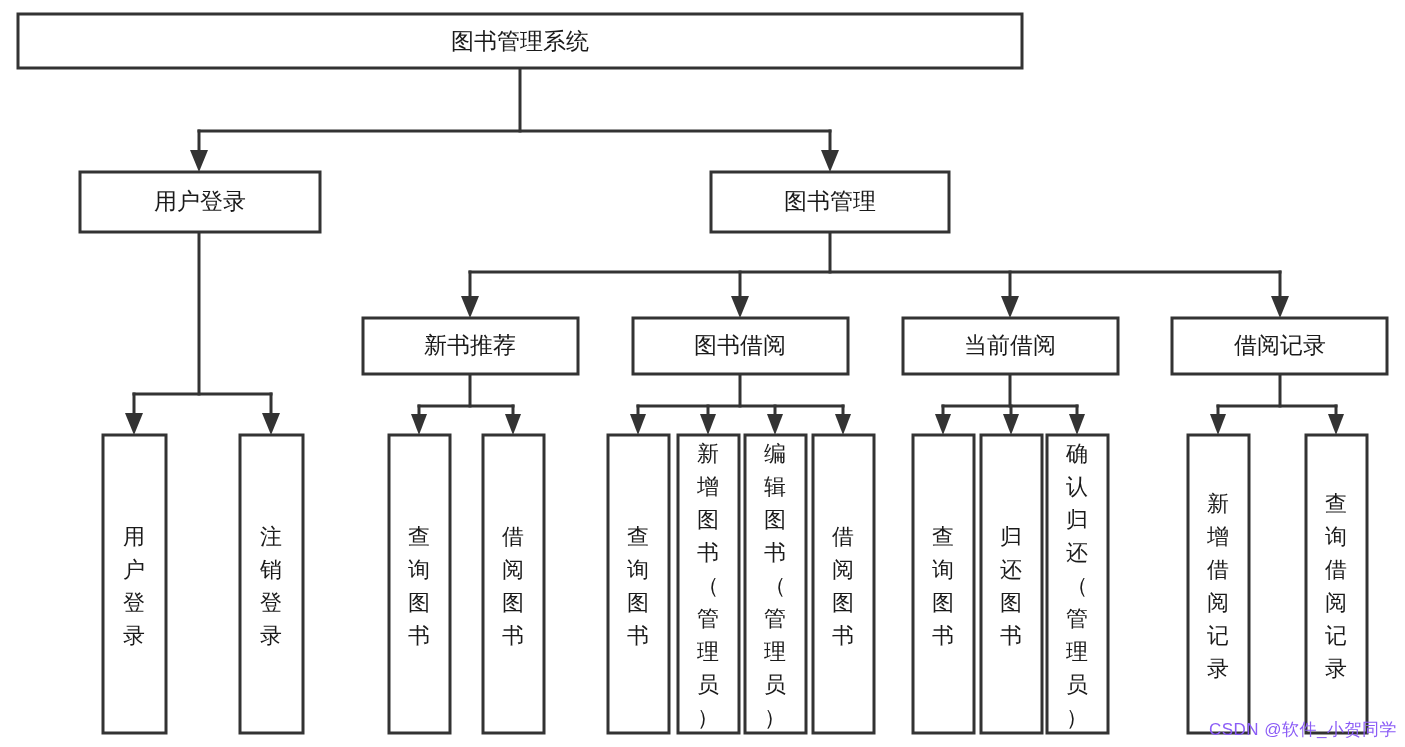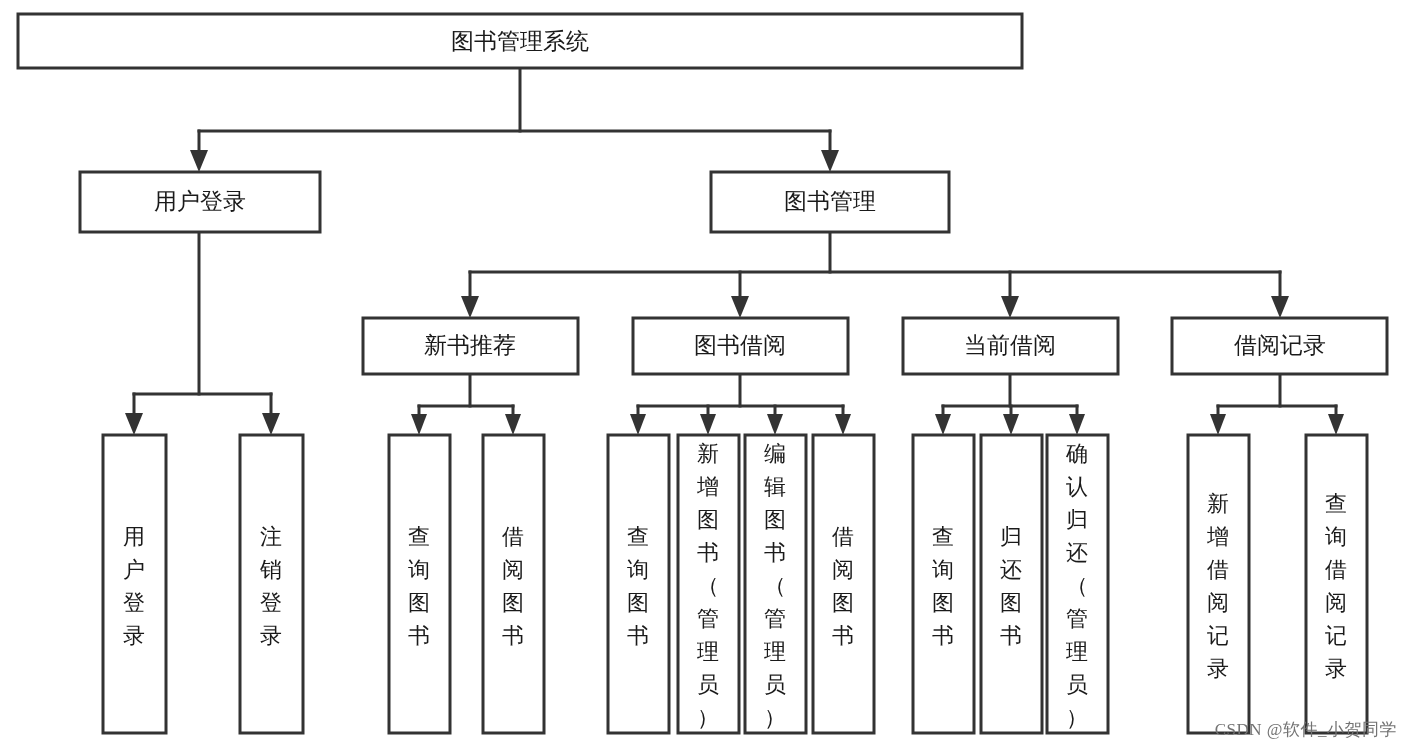--- a/index.html
+++ b/index.html
@@ -52,23 +52,23 @@
   .node-label-v {
     font-family: "Liberation Sans", "DejaVu Sans", sans-serif;
     font-size: 22px;
     fill: #1a1a1a;
     text-anchor: middle;
   }
   .watermark {
     position: absolute;
     right: 8px;
     bottom: 6px;
-    font-family: Liberation Serif, serif;
+    font-family: Liberation Sans, sans-serif;
     font-size: 17px;
-    color: #737373;
+    color: #8b5cf6;
     letter-spacing: 0.5px;
     white-space: nowrap;
     pointer-events: none;
   }
 </style>
 </head>
 <body>
 
 <div id="diagram-root">
 

